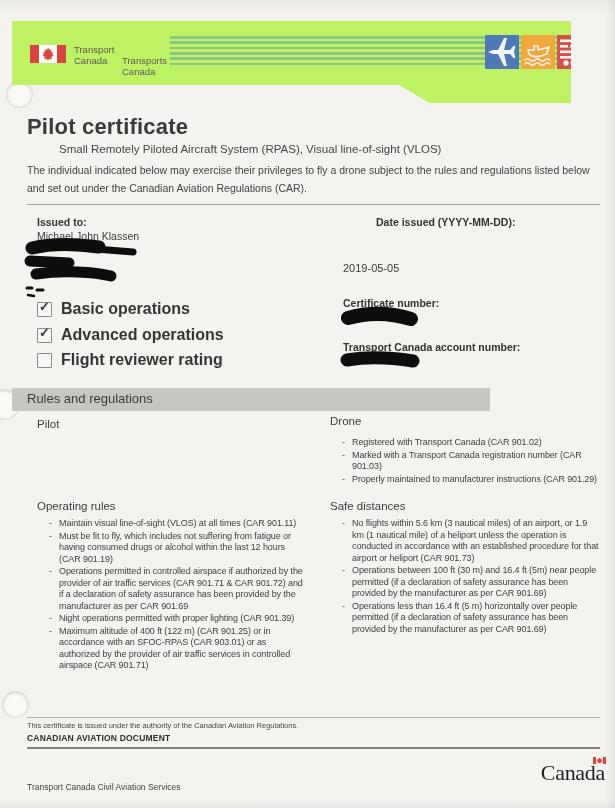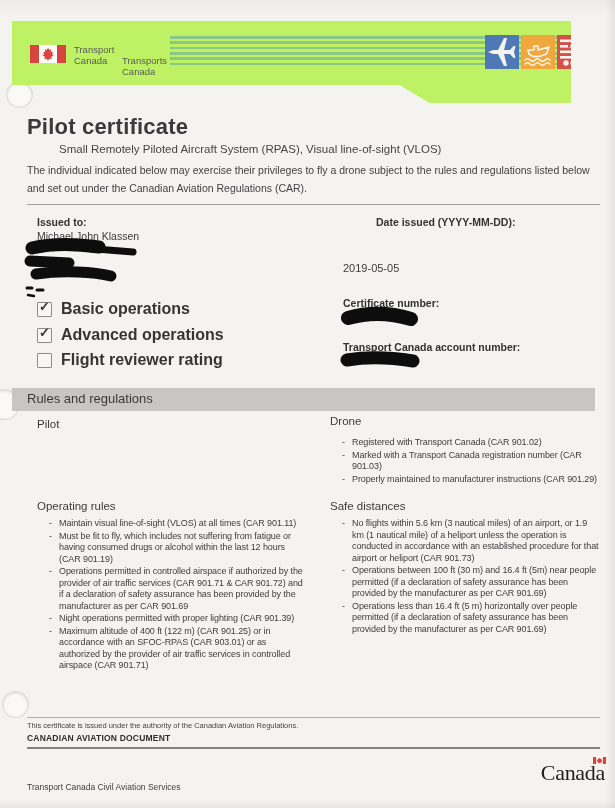--- a/index.html
+++ b/index.html
@@ -25,21 +25,21 @@
   #title{left:27px;top:114px;font-size:22px;font-weight:600;color:#3a3a3a;letter-spacing:.2px;}
   #subtitle{left:27px;top:143px;font-size:11.5px;color:#454545;margin-left:32px;}
   #intro{left:27px;top:161px;width:566px;font-size:10.5px;line-height:18px;color:#424242;}
   .rule1{left:27px;top:204px;width:573px;height:1px;background:#a3a29e;}
   .lbl{font-size:10.5px;font-weight:700;color:#333331;}
   .val{font-size:10.5px;color:#3c3c3c;}
   .cbrow{left:37px;display:flex;align-items:center;gap:9px;}
   .cbbox{width:13px;height:13px;border:1.5px solid #8b8b87;border-radius:1px;position:relative;background:rgba(255,255,255,.35);}
   .cbmark{position:absolute;left:1px;top:-4px;font-size:13px;color:#3a3a3a;font-weight:700;}
   .cblab{font-size:16px;font-weight:600;color:#353533;}
-  #rulesbar{left:12px;top:388px;width:583px;height:23px;background:#c8c6c2;}
+  #rulesbar{left:12px;top:388px;width:478px;height:23px;background:#c8c6c2;}
   #rulesbar span{position:absolute;left:15px;top:3px;font-size:13px;color:#3b3b3a;}
   .colh{font-size:11.5px;color:#3c3c3c;}
   ul.rl{margin:0;padding:0;list-style:none;font-size:9px;line-height:11.5px;color:#3e3e3e;letter-spacing:-.1px;}
   ul.rl li{position:relative;padding-left:11px;margin-bottom:1px;}
   ul.rl li::before{content:"-";position:absolute;left:1px;top:0;}
   
   .fline1{left:27px;top:717px;width:573px;height:1px;background:#b1afab;}
   .fline2{left:27px;top:747px;width:573px;height:2px;background:#84827e;}
   #authnote{left:27px;top:721px;font-size:7.5px;color:#454545;}
   #doctype{left:27px;top:733px;font-size:8.5px;font-weight:700;color:#2e2e2c;letter-spacing:.2px;}

